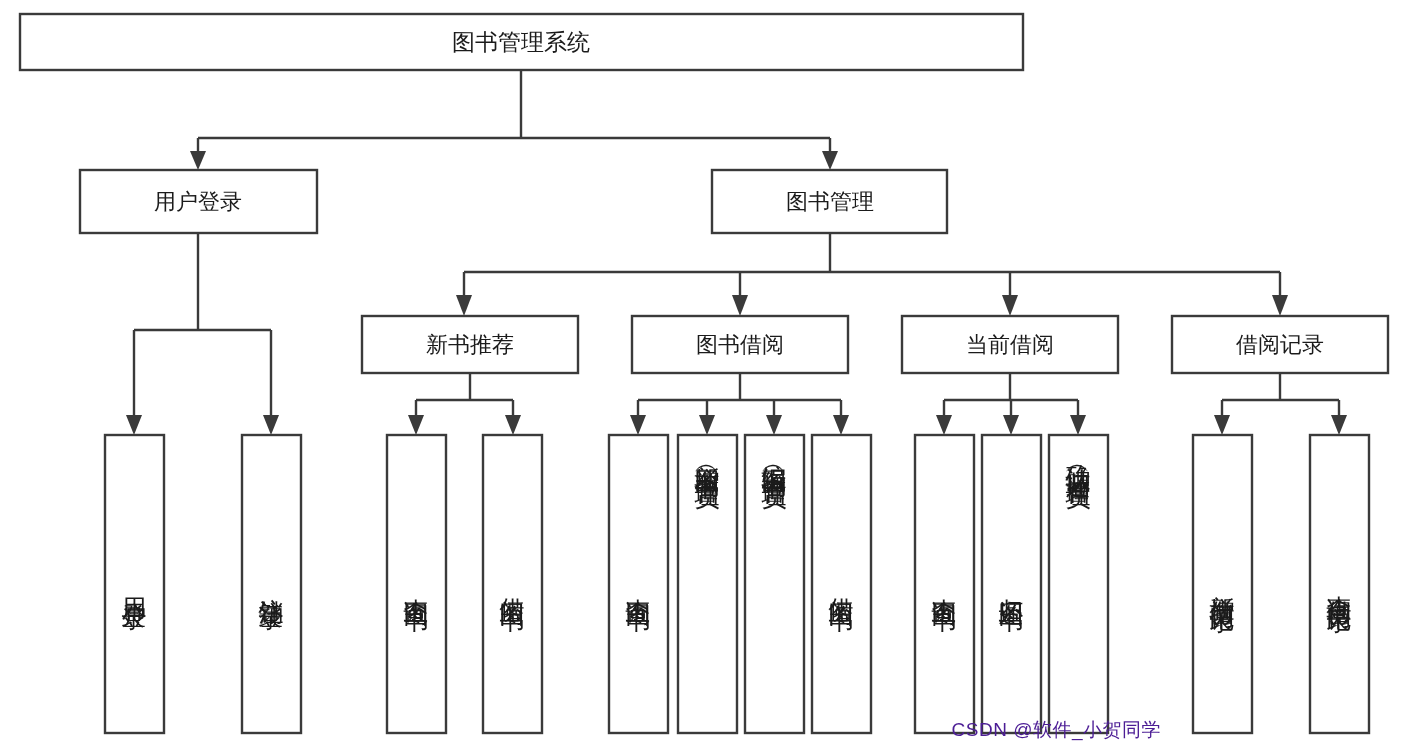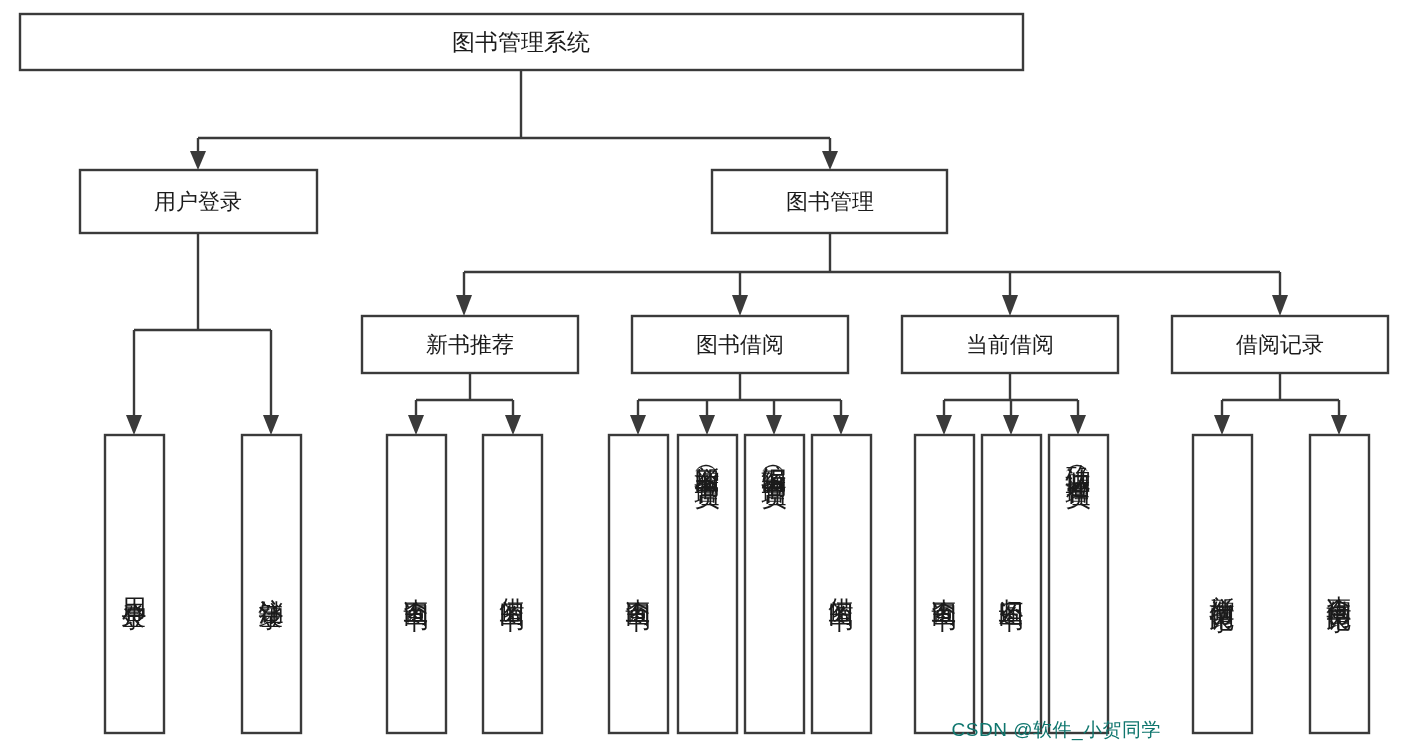--- a/index.html
+++ b/index.html
@@ -58,21 +58,21 @@
   .arrow-head {
     fill: #3a3a3a;
     stroke: none;
   }
   .watermark {
     position: absolute;
     right: 8px;
     bottom: 4px;
     font-family: "Liberation Sans", "DejaVu Sans", sans-serif;
     font-size: 19px;
-    color: #0f766e;
+    color: #4c1d95;
     letter-spacing: 0.5px;
     user-select: none;
     pointer-events: none;
   }
 </style>
 </head>
 <body>
 
 <div id="diagram-root">
 

